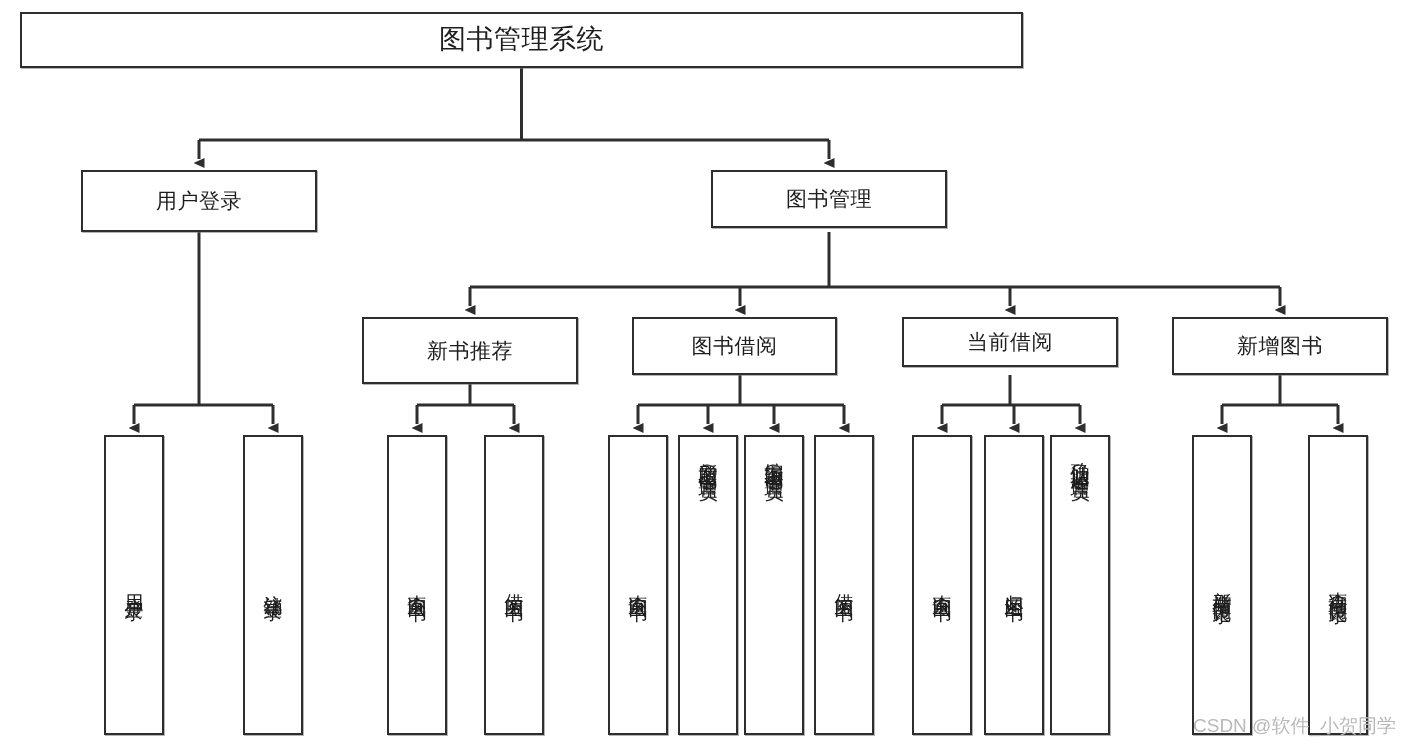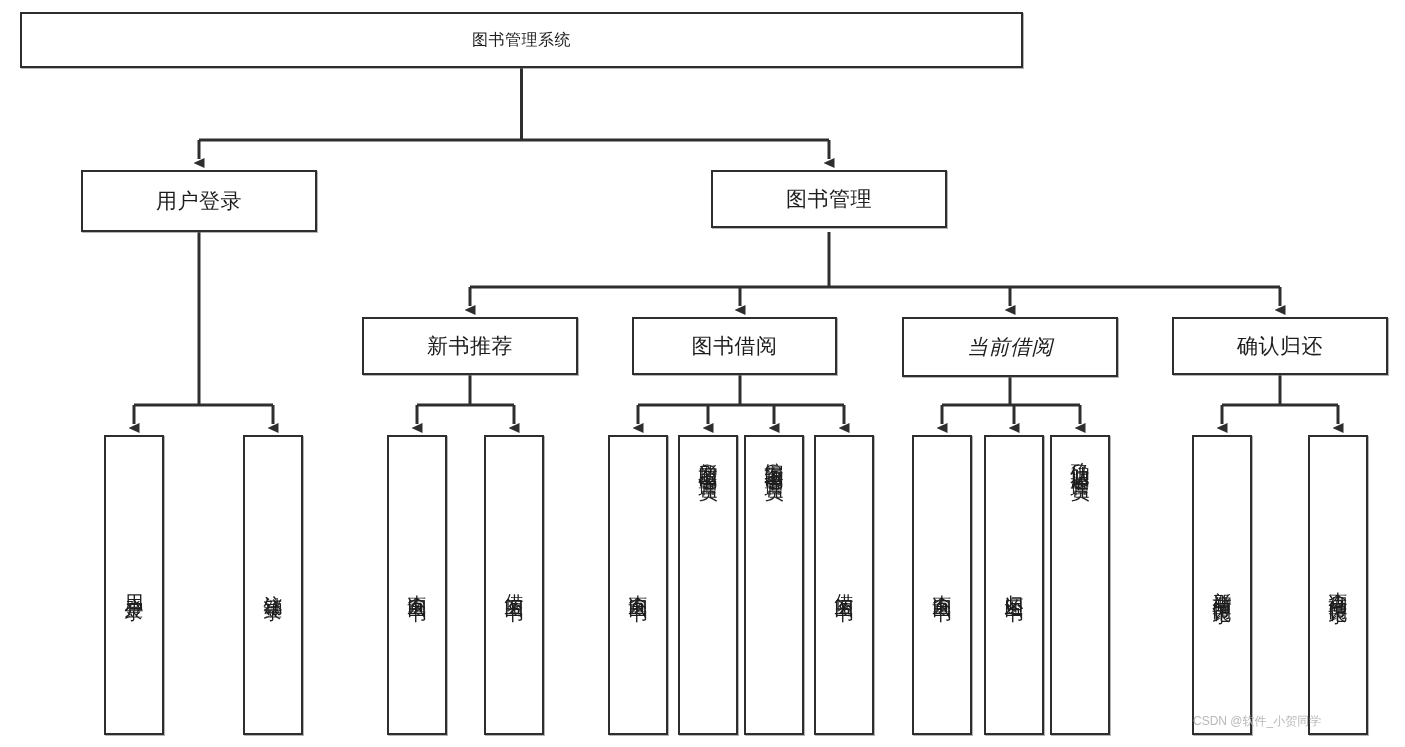--- a/index.html
+++ b/index.html
@@ -38,21 +38,21 @@
     color: #1d1d1d;
   }
   .node-label {
     display: block;
     text-align: center;
     line-height: 1.02;
     letter-spacing: 0.5px;
   }
   
   .node.level-root {
-    font-size: 16px;
+    font-size: 27px;
     align-items: center;
   }
   
   .node.level-mid {
     font-size: 21px;
   }
   
   .node.leaf {
     font-size: 19px;
     align-items: flex-start;
@@ -67,21 +67,21 @@
     letter-spacing: 3px;
     padding: 4px 0;
   }
   
   .node.leaf.leaf-short {
     align-items: center;
     padding-top: 0;
   }
   .watermark {
     position: absolute;
-    font-size: 12px;
+    font-size: 19px;
     color: #b9b9b9;
     white-space: nowrap;
     user-select: none;
   }
 </style>
 </head>
 <body>
 
 <div id="diagram-canvas">
 
@@ -131,31 +131,31 @@
   <div id="nodes-group">
       <div class="node level-root" style="left: 20px; top: 12px; width: 1003px; height: 56px;">
         <span class="node-label">图书管理系统</span>
       </div>
       <div class="node level-mid" style="left: 81px; top: 170px; width: 236px; height: 62px;">
         <span class="node-label">用户登录</span>
       </div>
       <div class="node level-mid" style="left: 711px; top: 170px; width: 236px; height: 58px;">
         <span class="node-label">图书管理</span>
       </div>
-      <div class="node level-mid" style="left: 362px; top: 317px; width: 216px; height: 58px;">
+      <div class="node level-mid" style="left: 362px; top: 317px; width: 216px; height: 67px;">
         <span class="node-label">新书推荐</span>
       </div>
       <div class="node level-mid" style="left: 632px; top: 317px; width: 205px; height: 58px;">
         <span class="node-label">图书借阅</span>
       </div>
-      <div class="node level-mid" style="left: 902px; top: 317px; width: 216px; height: 60px; font-style: italic;">
+      <div class="node level-mid" style="left: 902px; top: 317px; width: 216px; height: 50px;">
         <span class="node-label">当前借阅</span>
       </div>
       <div class="node level-mid" style="left: 1172px; top: 317px; width: 216px; height: 58px;">
-        <span class="node-label">确认归还</span>
+        <span class="node-label">新增图书</span>
       </div>
       <div class="node leaf leaf-short" style="left: 104px; top: 435px; width: 60px; height: 300px;">
         <span class="node-label">用户登录</span>
       </div>
       <div class="node leaf leaf-short" style="left: 243px; top: 435px; width: 60px; height: 300px;">
         <span class="node-label">注销登录</span>
       </div>
       <div class="node leaf leaf-short" style="left: 387px; top: 435px; width: 60px; height: 300px;">
         <span class="node-label">查询图书</span>
       </div>

